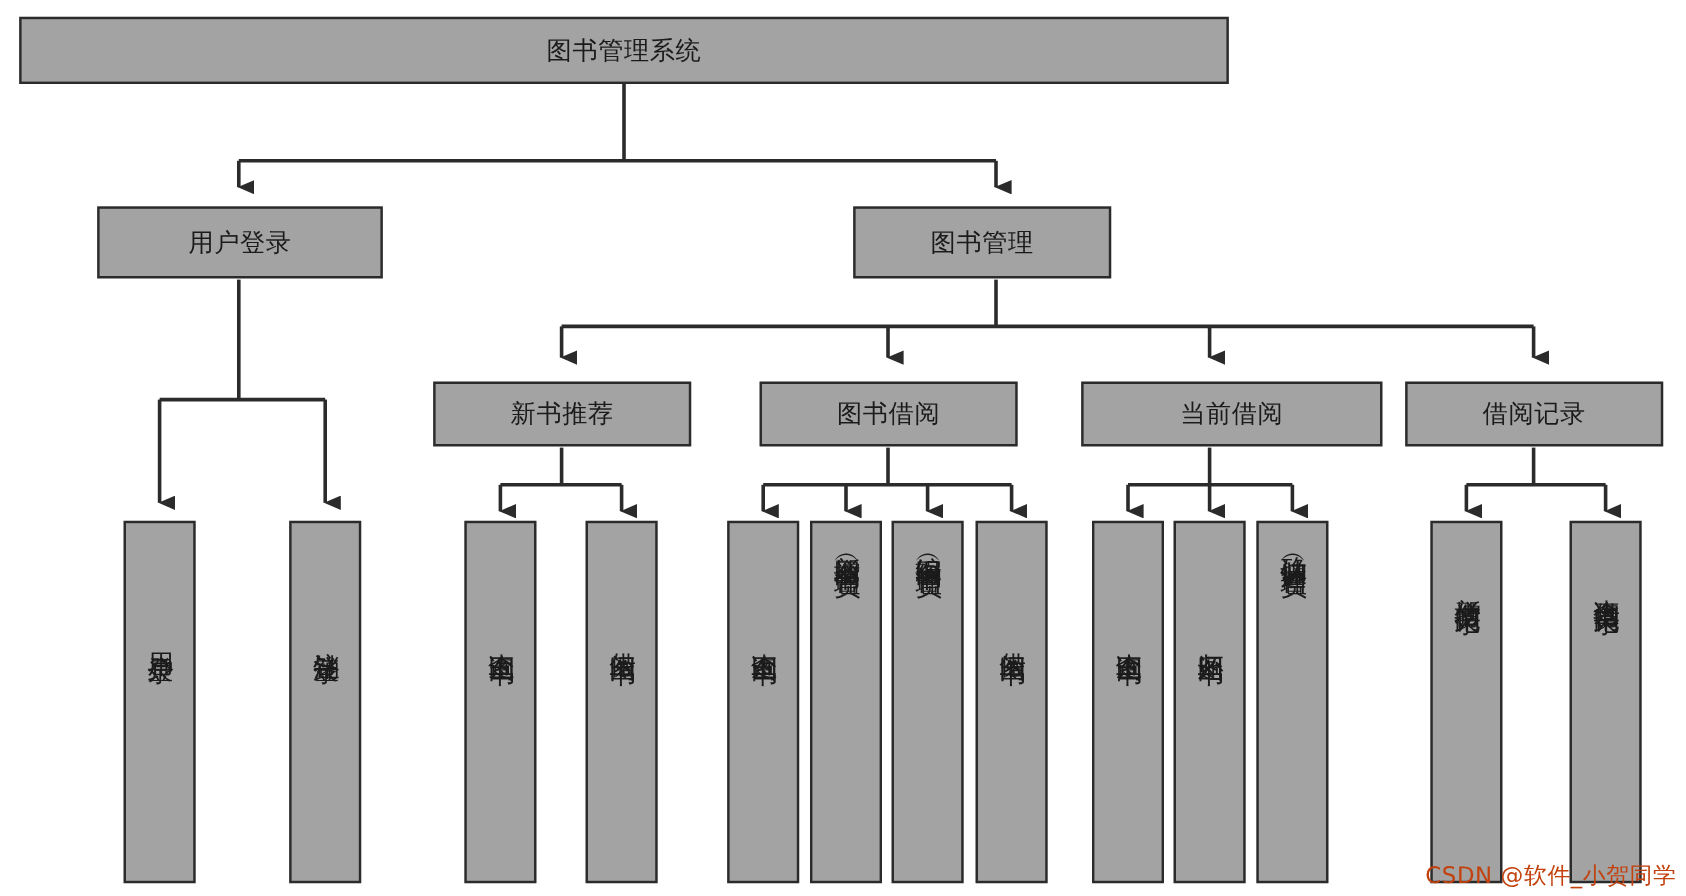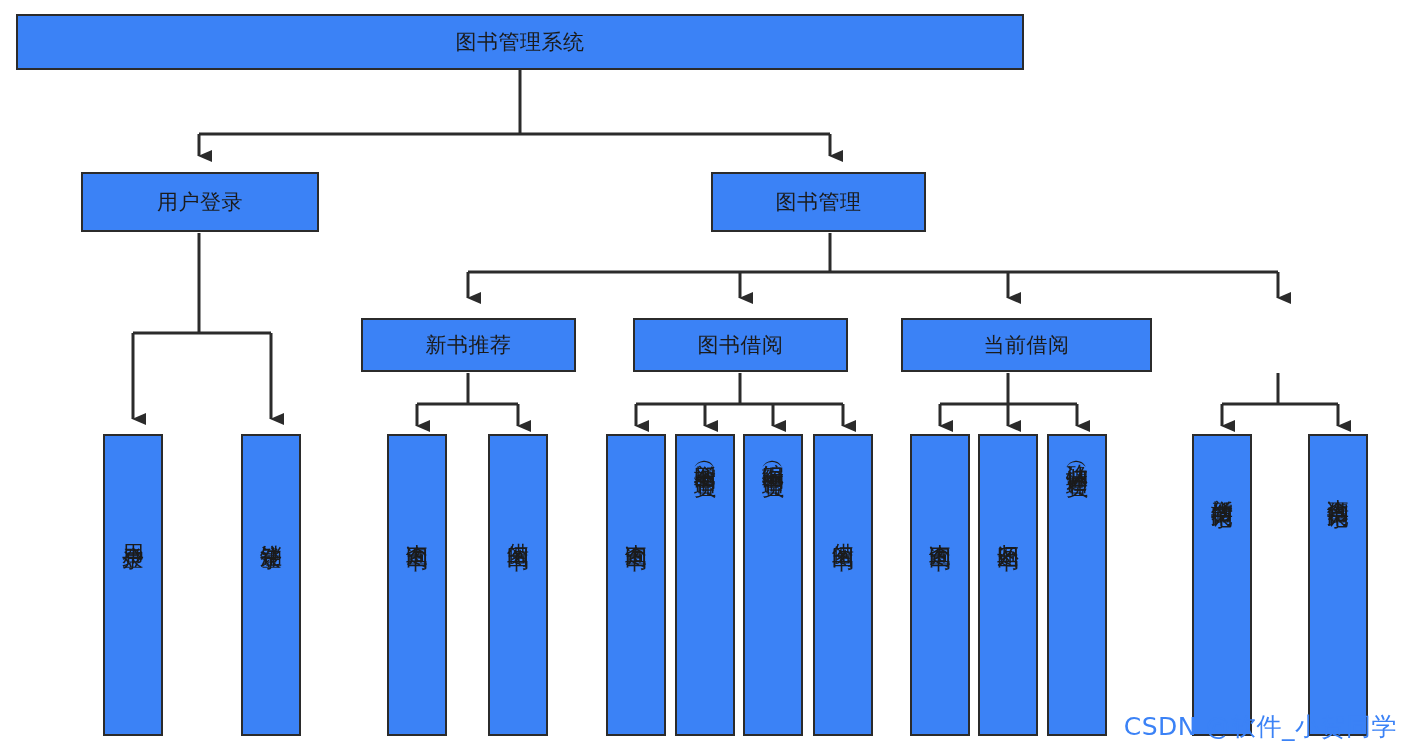--- a/index.html
+++ b/index.html
@@ -20,21 +20,21 @@
   #diagram-svg {
     position: absolute;
     left: 0;
     top: 0;
     width: 1405px;
     height: 747px;
   }
   .node-box {
     position: absolute;
     box-sizing: border-box;
-    background: #3b82f6;
+    background: #a3a3a3;
     border: 2px solid #2b2b2b;
     display: flex;
     align-items: center;
     justify-content: center;
   }
   .node-label {
     color: #1b1b1b;
     font-size: 21px;
     line-height: 1.18;
     letter-spacing: 0.5px;
@@ -51,22 +51,22 @@
     text-orientation: upright;
     font-size: 22px;
     letter-spacing: 2px;
     line-height: 1;
     white-space: nowrap;
   }
   #watermark {
     position: absolute;
     right: 8px;
     bottom: 4px;
-    color: #3b82f6;
-    font-size: 25px;
+    color: #c2410c;
+    font-size: 19px;
     letter-spacing: 0.5px;
     white-space: nowrap;
     user-select: none;
     text-align: center;
   }
 </style>
 </head>
 <body>
 
 <div id="canvas">
@@ -139,20 +139,23 @@
   </div>
 
   <div class="node-box" style="left:361px; top:318px; width:215px; height:54px;">
     <span class="node-label">新书推荐</span>
   </div>
 
   <div class="node-box" style="left:901px; top:318px; width:251px; height:54px;">
     <span class="node-label">当前借阅</span>
   </div>
 
+  <div class="node-box" style="left:1171px; top:318px; width:215px; height:54px;">
+    <span class="node-label">借阅记录</span>
+  </div>
 
   <div class="node-box leaf" style="left:103px; top:434px; width:60px; height:302px; padding-top:90px;">
     <span class="node-label">用户登录</span>
   </div>
 
   <div class="node-box leaf" style="left:241px; top:434px; width:60px; height:302px; padding-top:90px;">
     <span class="node-label">注销登录</span>
   </div>
 
   <div class="node-box leaf" style="left:387px; top:434px; width:60px; height:302px; padding-top:90px;">

